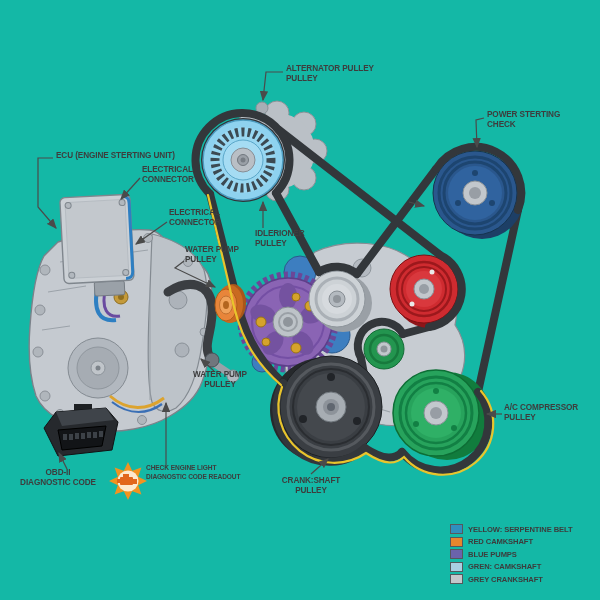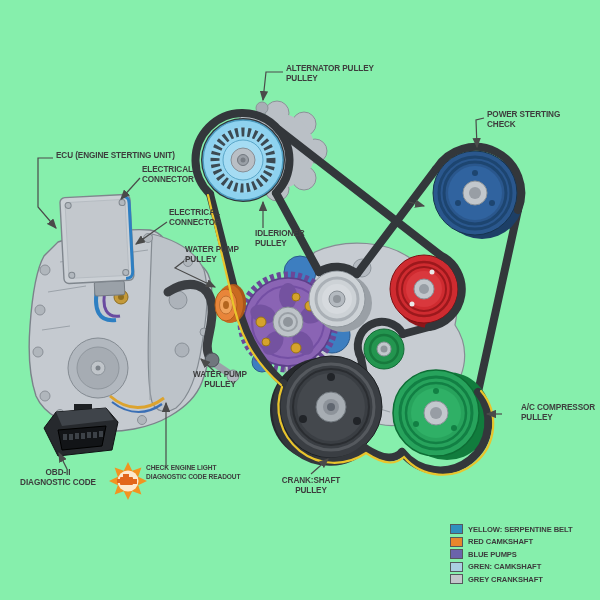--- a/index.html
+++ b/index.html
@@ -1,16 +1,16 @@
 <!DOCTYPE html>
 <html><head>
 <meta charset="utf-8">
 <style>
   html,body{margin:0;padding:0;background:#fff;}
-  #stage{position:relative;width:600px;height:600px;background:#86efac;overflow:hidden;
+  #stage{position:relative;width:600px;height:600px;background:#14b8a6;overflow:hidden;
          font-family:"Liberation Sans",sans-serif;}
   #art{position:absolute;left:0;top:0;}
   .lbl{position:absolute;font-weight:700;font-size:8.2px;line-height:1.25;color:#3d3d3d;
        white-space:pre-line;letter-spacing:-0.1px;}
   .lbl.center{text-align:center;}
   .lbl.small{font-size:6.6px;line-height:1.3;}
   .legend{position:absolute;left:450px;top:492px;margin-top:32px;}
   .legend-row{display:flex;align-items:center;margin-bottom:2.5px;}
   .sw{width:11px;height:8px;border:1px solid #55585c;margin-right:5px;flex:0 0 auto;}
   .legend-row span.txt{font-weight:700;font-size:7.6px;color:#3c3c3c;letter-spacing:-0.1px;white-space:nowrap;}
@@ -304,21 +304,21 @@
 <div class="lbl" style="left:142px;top:165px;">ELECTRICAL
 CONNECTOR</div>
 <div class="lbl" style="left:169px;top:208px;">ELECTRICAL
 CONNECTOR</div>
 <div class="lbl" style="left:185px;top:245px;">WATER PUMP
 PULLEY</div>
 <div class="lbl center" style="left:188px;top:370px;width:64px;">WATER PUMP
 PULLEY</div>
 <div class="lbl" style="left:255px;top:229px;">IDLERIONER
 PULLEY</div>
-<div class="lbl" style="left:504px;top:403px;margin-left:17px;">A/C COMPRESSOR
+<div class="lbl" style="left:504px;top:403px;">A/C COMPRESSOR
 PULLEY</div>
 <div class="lbl center" style="left:278px;top:476px;width:66px;">CRANK:SHAFT
 PULLEY</div>
 <div class="lbl center" style="left:13px;top:468px;width:90px;">OBD-II
 DIAGNOSTIC CODE</div>
 <div class="lbl small" style="left:146px;top:464px;">CHECK ENGINE LIGHT
 DIAGNOSTIC CODE READOUT</div>
 
 <div class="legend">
   <div class="legend-row">

